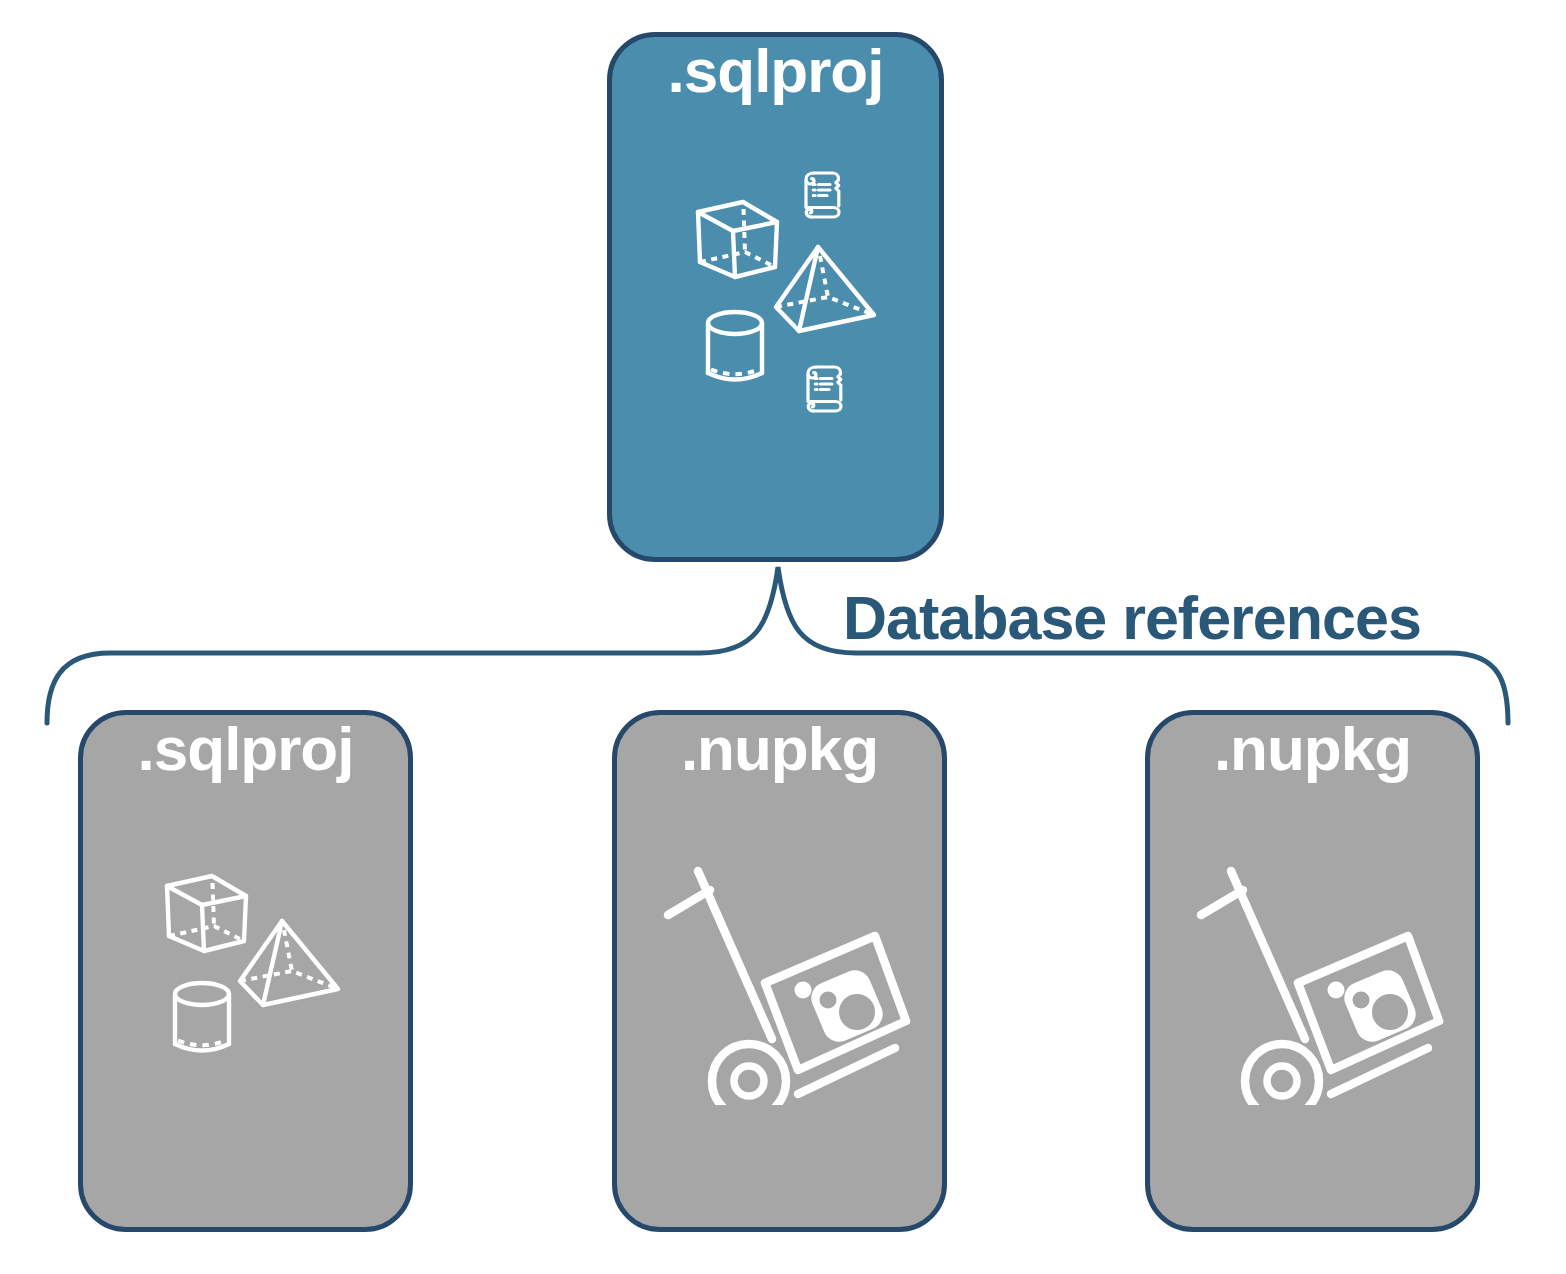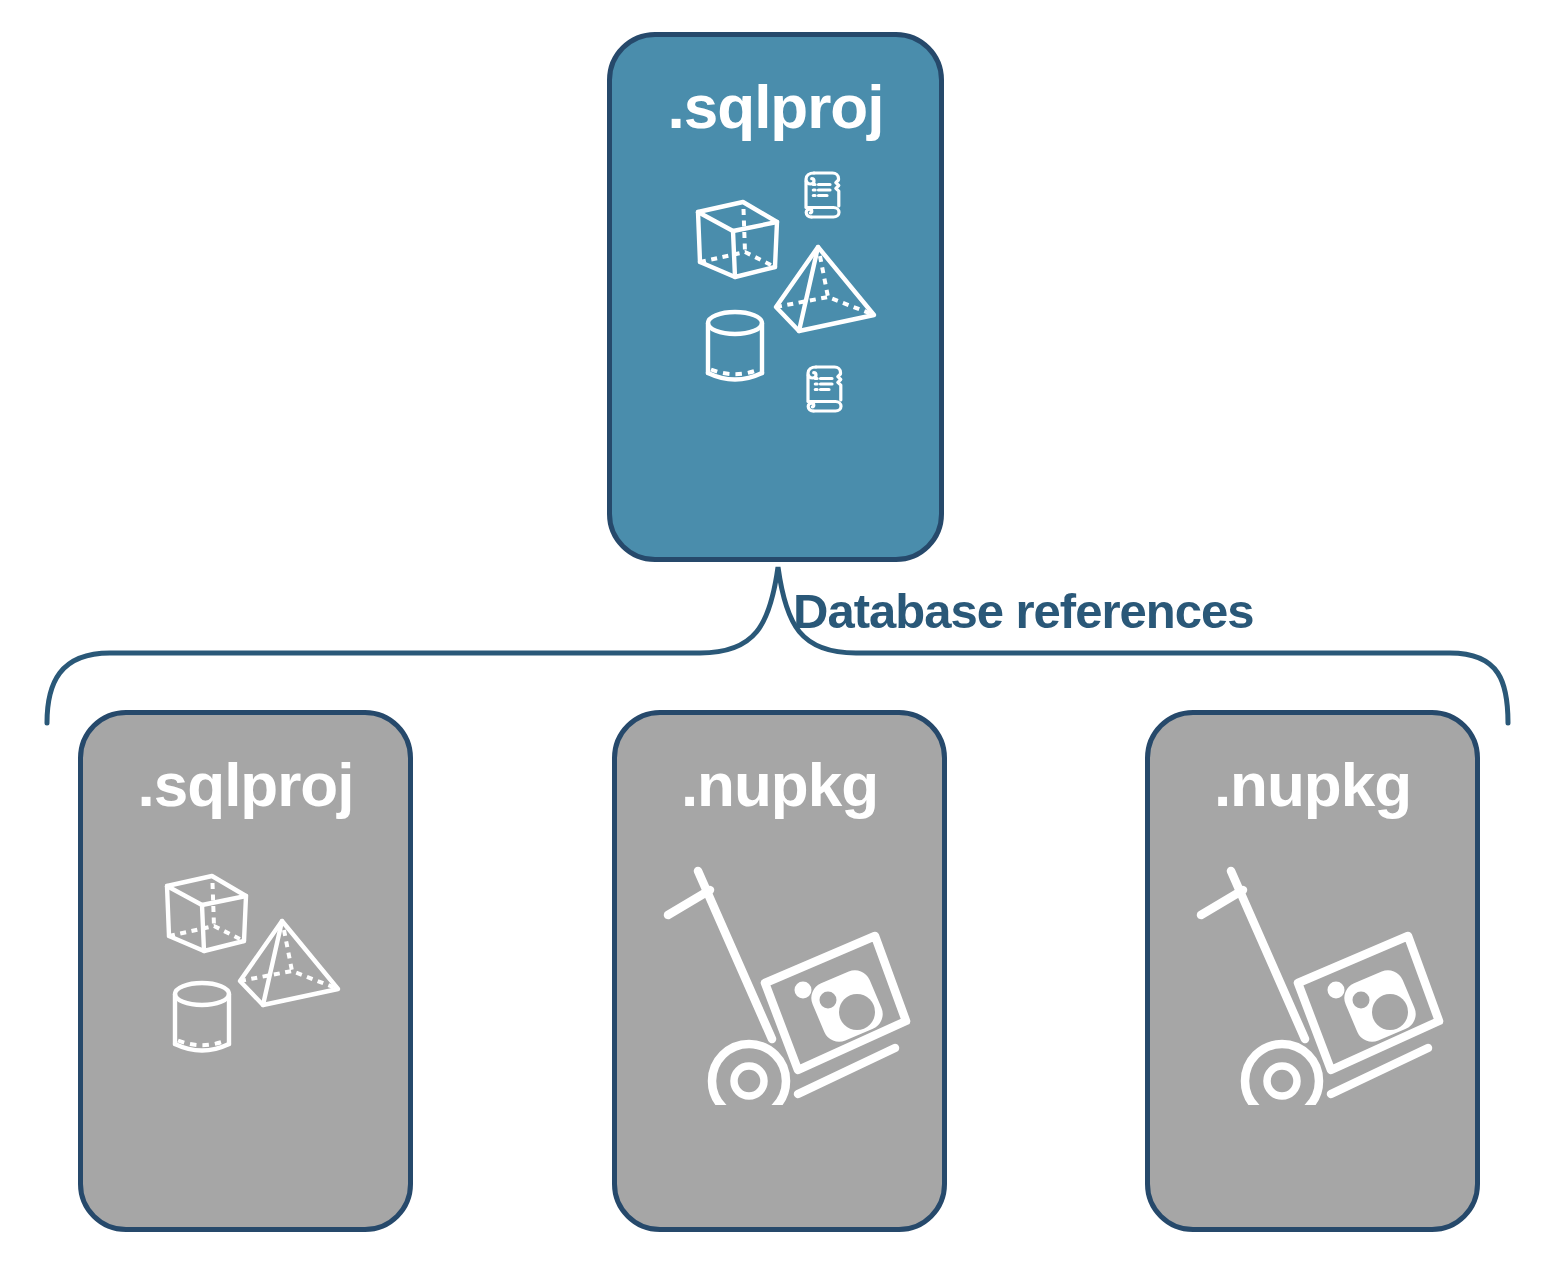--- a/index.html
+++ b/index.html
@@ -20,32 +20,31 @@
     left:607px; top:32px; width:337px; height:530px;
     background:var(--main-box-fill, #4A8DAC);
   }
   .node-ref { top:710px; width:335px; height:522px;
     background:var(--reference-box-fill, #A6A6A6);
   }
   .node-ref-1 { left:78px; }
   .node-ref-2 { left:612px; }
   .node-ref-3 { left:1145px; }
   .node-title {
-    margin-top:36px;
     text-align:center;
     font-size:62px; line-height:1.1;
     font-weight:bold;
     color:#ffffff;
     letter-spacing:-1px;
   }
   .icon { position:absolute; }
   .connector-label {
     position:absolute;
-    left:793px; top:583px;
-    font-size:49px; font-weight:bold;
+    left:843px; top:583px;
+    font-size:61px; font-weight:bold;
     color:var(--accent-text, #2A5878);
     letter-spacing:-1px;
     white-space:nowrap;
   }
   .brace { position:absolute; left:40px; top:563px; }
   .hidden-defs { position:absolute; width:0; height:0; overflow:hidden; }
 </style>
 </head>
 <body>
 

